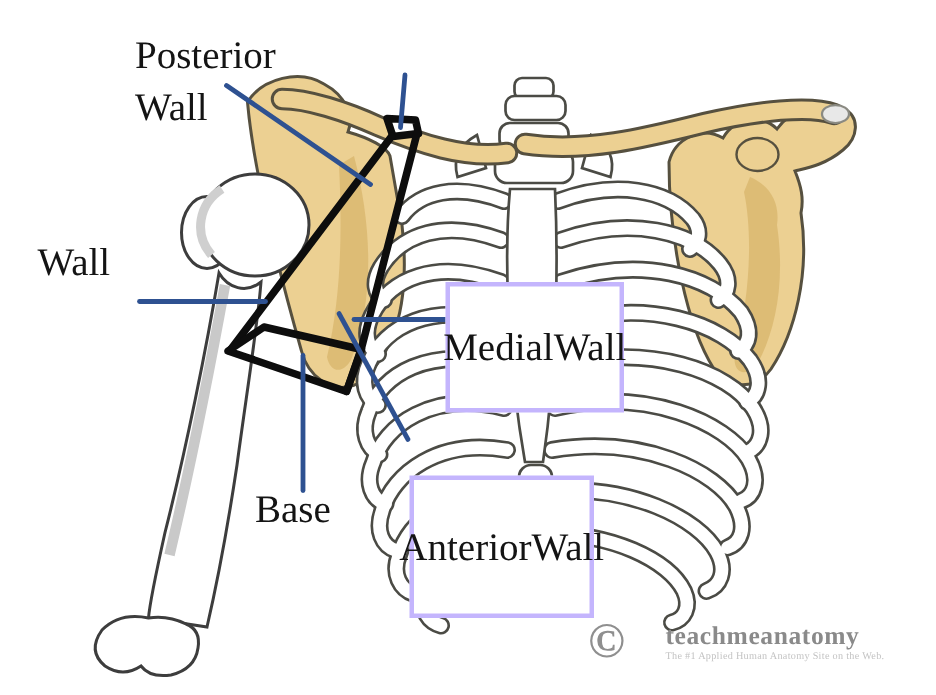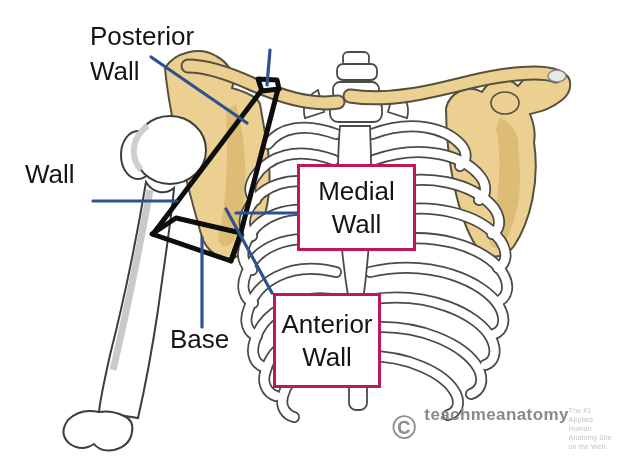--- a/index.html
+++ b/index.html
@@ -1,45 +1,46 @@
 <!DOCTYPE html>
 <html><head>
 <meta charset="utf-8">
 <style>
   html,body{margin:0;padding:0;background:#ffffff;}
   .stage{
     position:relative;width:624px;height:463px;background:#ffffff;overflow:hidden;
-    font-family:Liberation Sans, sans-serif;color:#1a1a1a;
+    font-family:Liberation Serif, serif;color:#1a1a1a;
   }
   .stage svg{position:absolute;left:0;top:0;}
   .label{
     position:absolute;font-size:26px;line-height:35px;color:#141414;
     letter-spacing:0px;white-space:nowrap;
   }
   .label span{display:block;}
   .wall-box{
-    position:absolute;background:#ffffff;border:3px solid #be185d;
-    display:flex;flex-direction:column;align-items:center;justify-content:center;
+    position:absolute;background:#ffffff;border:3px solid #c4b5fd;
+    display:flex;align-items:center;justify-content:center;
     font-size:26px;line-height:33px;text-align:center;color:#141414;
     box-sizing:border-box;
+    margin-top:24px;
   }
   .box-medial{left:297px;top:164px;width:119px;height:87px;}
-  .box-anterior{left:273px;top:293px;width:108px;height:95px;}
+  .box-anterior{left:273px;top:293px;width:123px;height:95px;}
   .lbl-posterior{left:90px;top:19px;}
   .lbl-apex{left:233px;top:17px;}
   .lbl-lateral{left:25px;top:157px;}
   .lbl-base{left:170px;top:322px;}
   .watermark{
     position:absolute;left:392px;top:408px;width:220px;height:40px;
     display:flex;align-items:center;
   }
   .wm-copy{
     font-size:33px;font-weight:700;color:#8f8f8f;line-height:30px;margin-right:8px;
   }
-  .wm-textcol{display:flex;flex-direction:row;}
+  .wm-textcol{display:flex;flex-direction:column;margin-left:19px;}
   .wm-brand{
     font-size:17px;font-weight:700;color:#8a8a8a;letter-spacing:0.4px;line-height:18px;
   }
   .wm-tagline{
     font-size:6.8px;color:#c3c3c3;letter-spacing:0.2px;line-height:9px;
   }
 </style>
 </head>
 <body>
 

